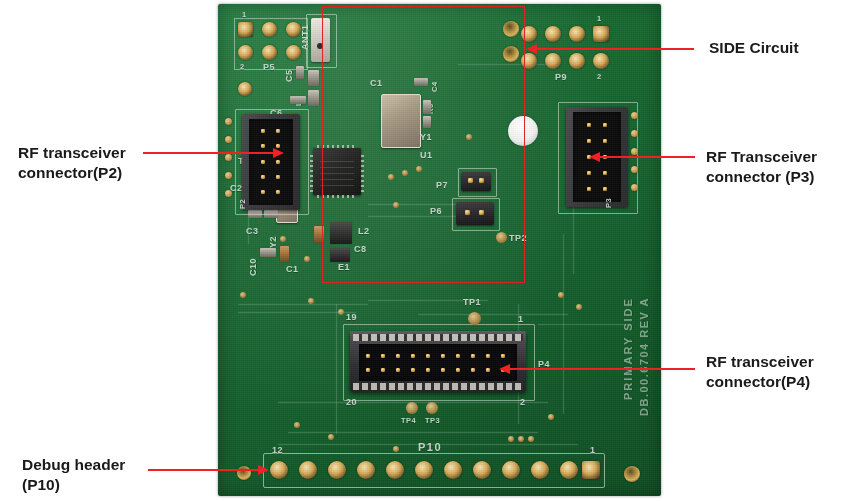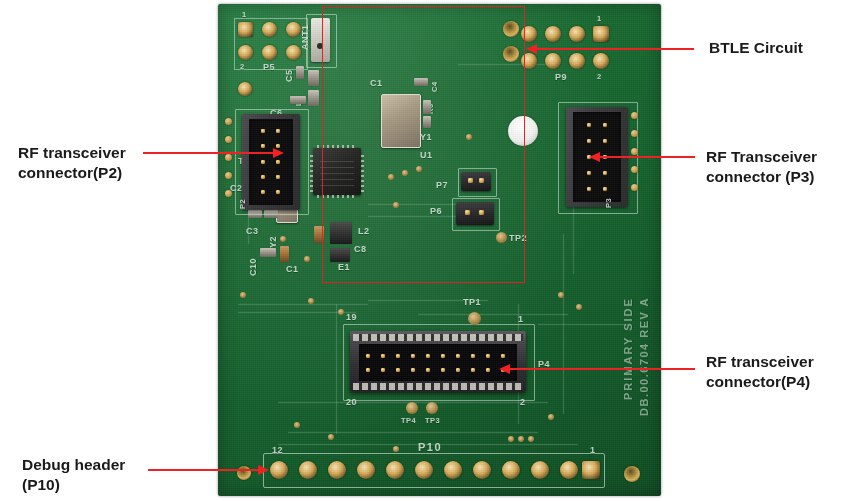--- a/index.html
+++ b/index.html
@@ -536,21 +536,21 @@
 
 <div class="leader" style="left:600px; top:156px; width:95px;"></div>
 <div class="arrowhead to-left" style="left:589px; top:152px;"></div>
 
 <div class="leader" style="left:510px; top:368px; width:185px;"></div>
 <div class="arrowhead to-left" style="left:499px; top:364px;"></div>
 
 <div class="leader" style="left:148px; top:469px; width:112px;"></div>
 <div class="arrowhead to-right" style="left:258px; top:465px;"></div>
 
-<div class="callout right" style="left:709px; top:38px;">BTLE Circuit</div>
+<div class="callout right" style="left:709px; top:38px;">SIDE Circuit</div>
 
 <div class="callout left" style="left:18px; top:143px;">RF transceiver
 connector(P2)</div>
 
 <div class="callout right" style="left:706px; top:147px;">RF Transceiver
 connector (P3)</div>
 
 <div class="callout right" style="left:706px; top:352px;">RF transceiver
 connector(P4)</div>
 

